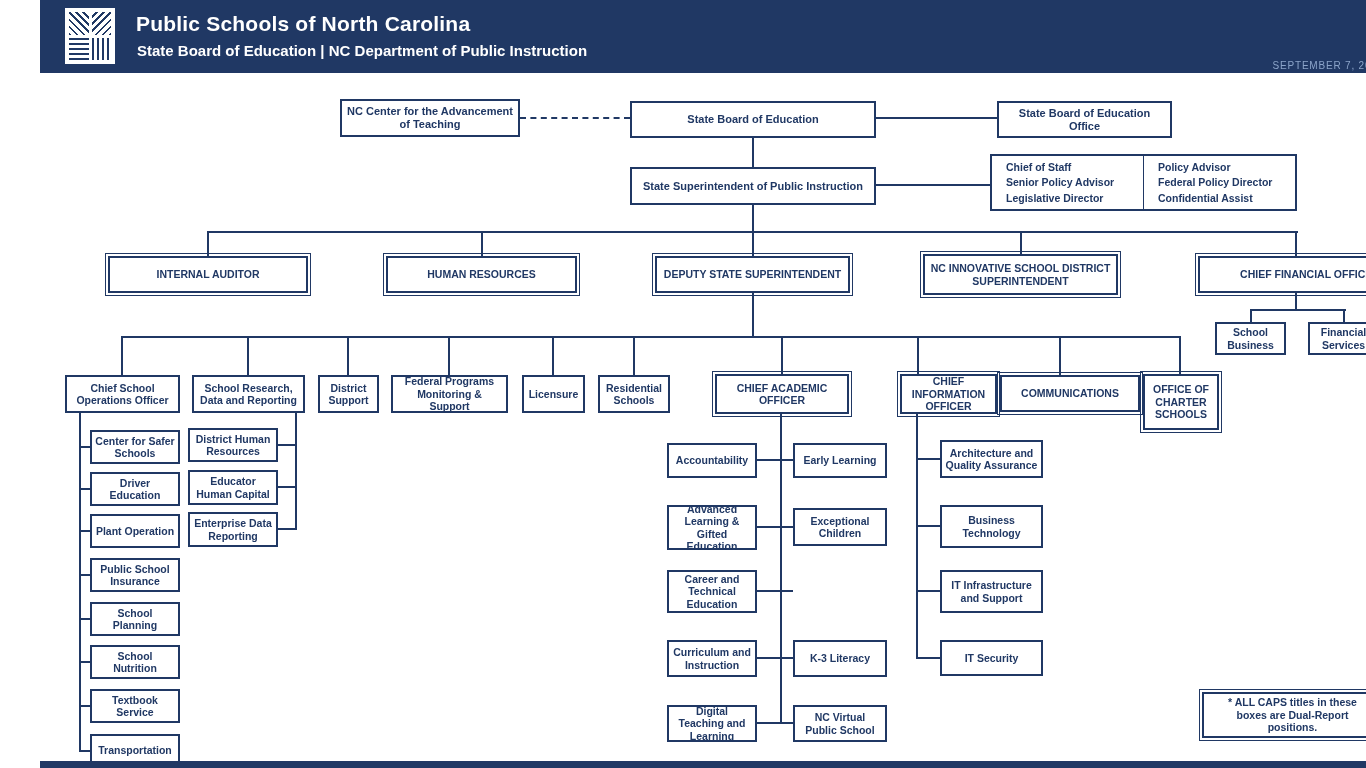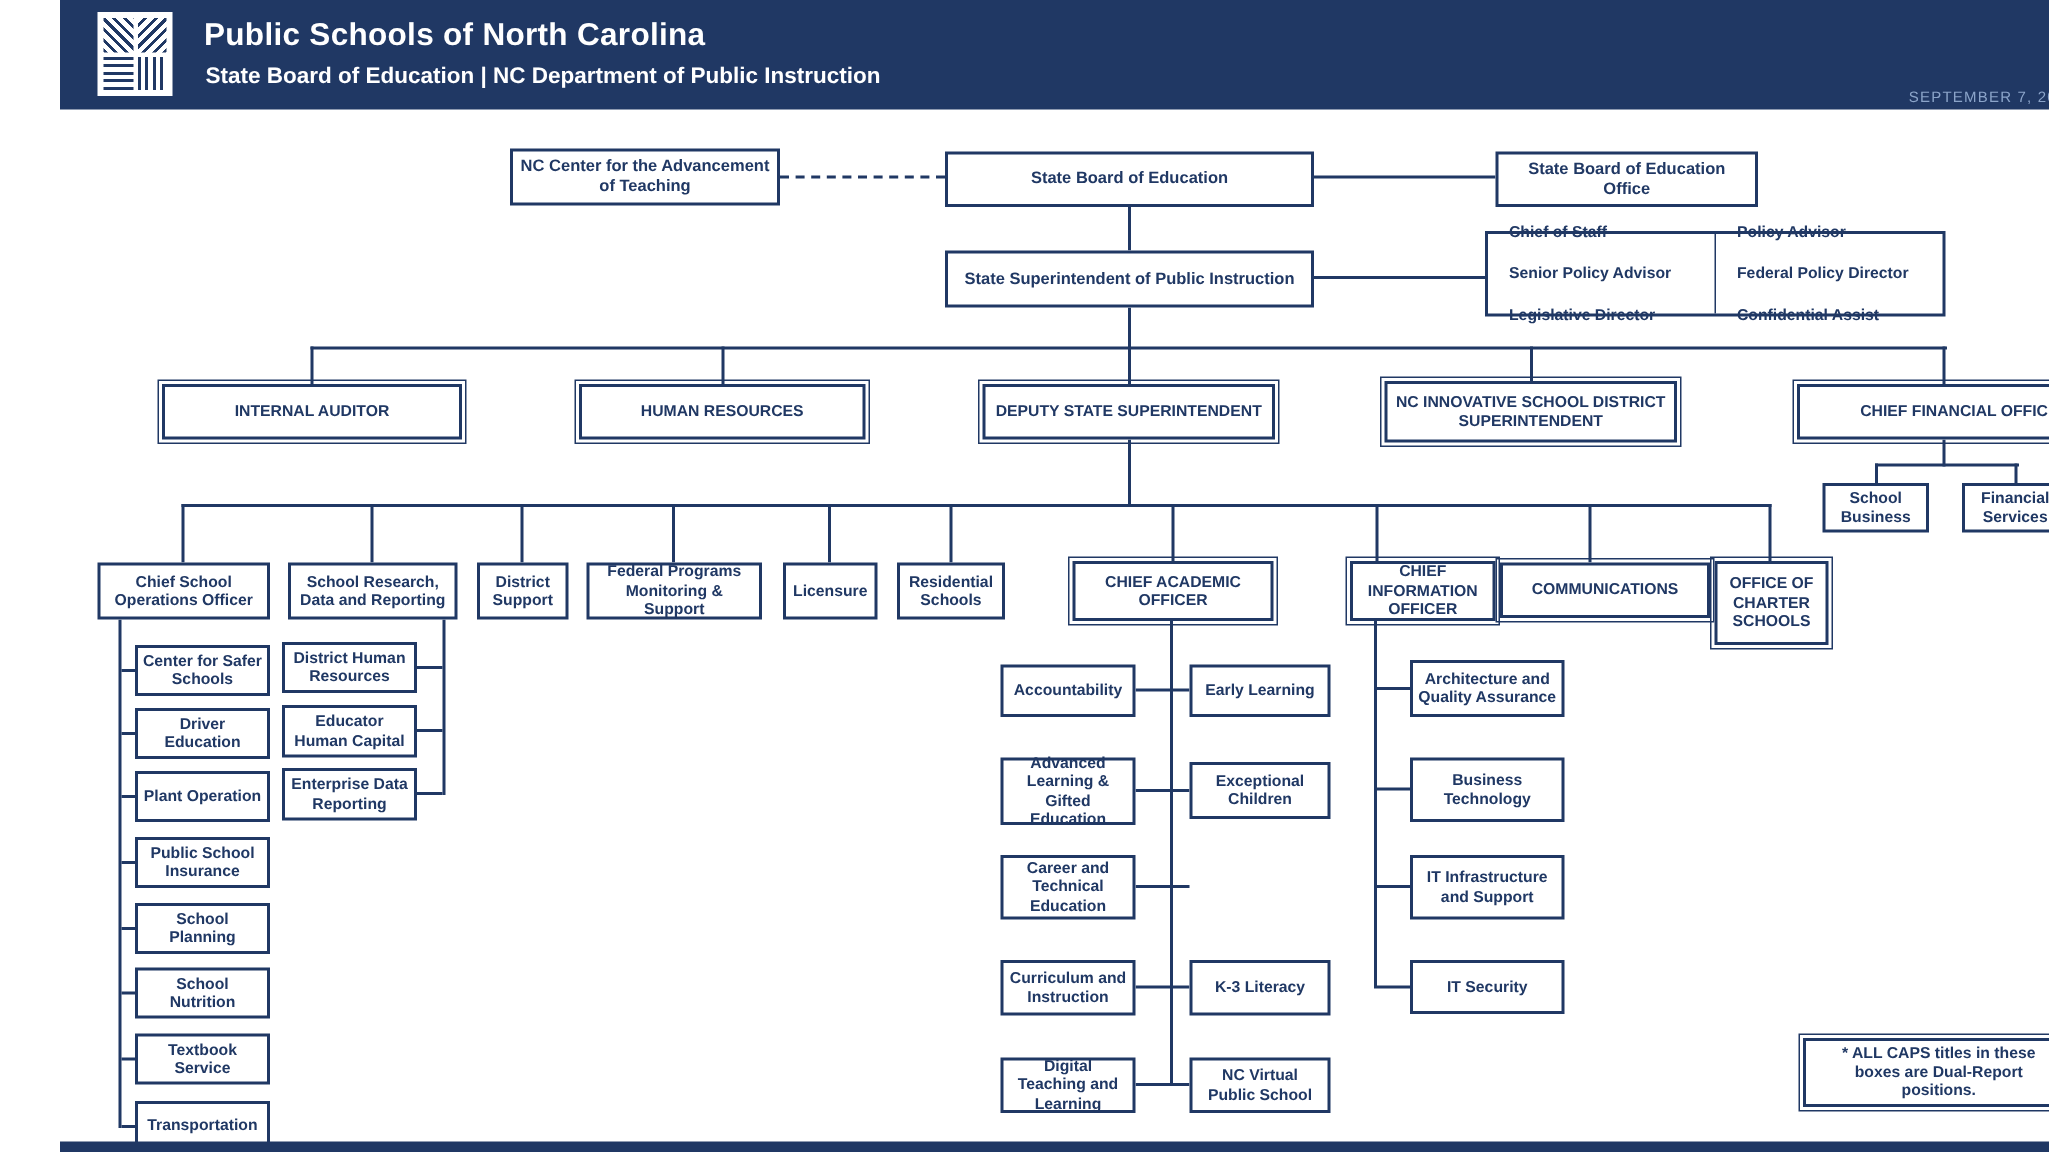--- a/index.html
+++ b/index.html
@@ -20,21 +20,21 @@
 
   
   .box{position:absolute;background:#fff;border:2px solid var(--navy);color:var(--navy);
        font-weight:bold;font-size:10.5px;line-height:1.18;display:flex;align-items:center;
        justify-content:center;text-align:center;padding:2px 3px;}
   .lg{font-size:11px;}
   .dual{border:2px solid var(--navy);outline:1px solid var(--navy);outline-offset:2px;}
 
   
   .staff{justify-content:flex-start;text-align:left;padding:0;}
-  .staff-col{flex:1;display:flex;flex-direction:column;gap:15px;padding-left:14px;font-size:10.5px;}
+  .staff-col{flex:1;display:flex;flex-direction:column;gap:3px;padding-left:14px;font-size:10.5px;}
   .staff-div{width:1px;height:100%;background:var(--navy);}
 
   
   .ln{position:absolute;display:block;background:var(--navy);}
   .dash{position:absolute;display:block;height:0;border-top:2px dashed var(--navy);background:none;}
 
   .note{font-size:10.5px;padding:4px 8px;}
   .footer-strip{position:absolute;left:0;top:761px;width:1366px;height:7px;background:var(--navy);z-index:5;}
 </style>
 </head>

